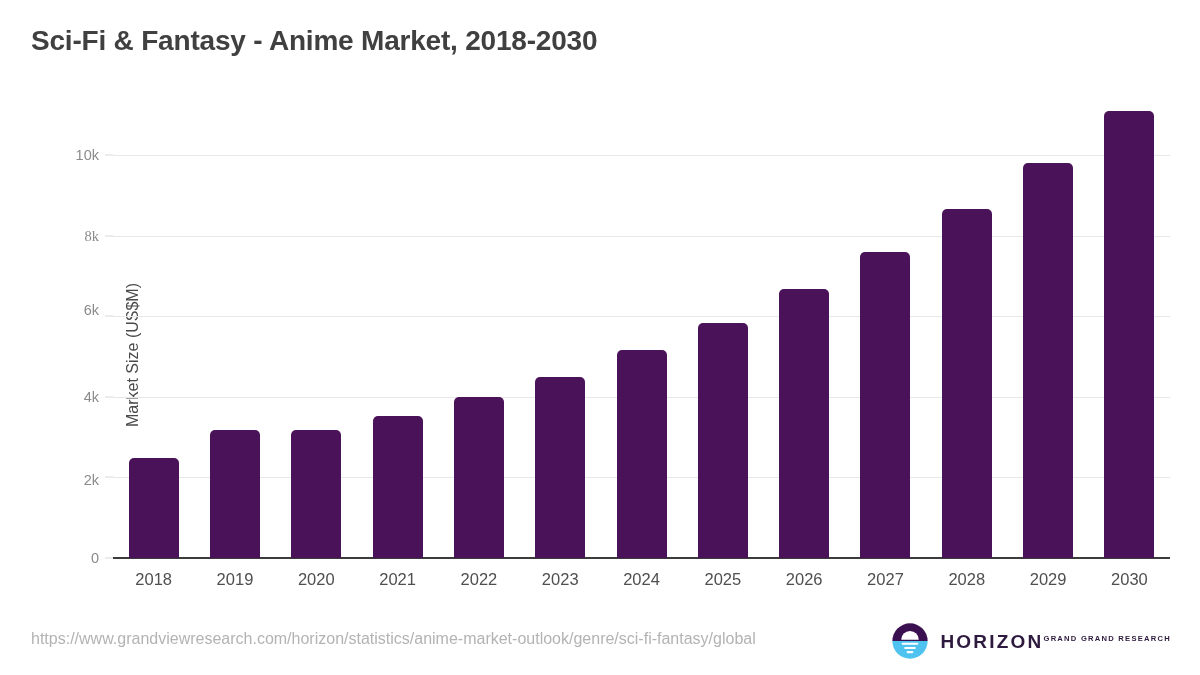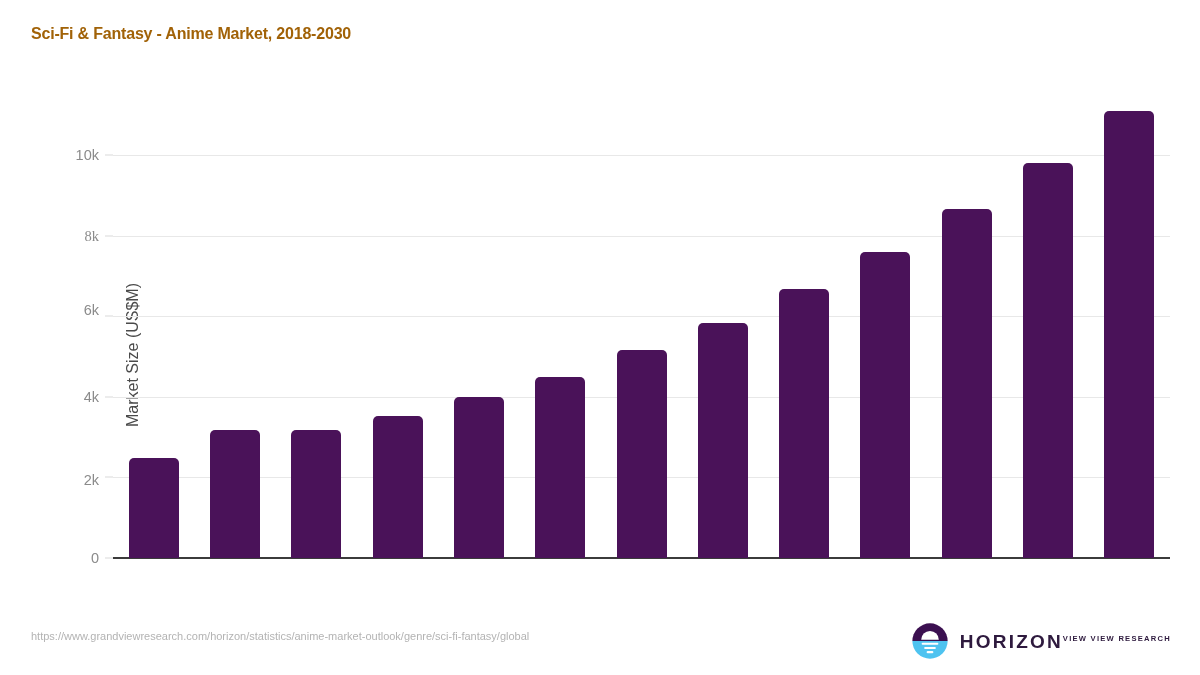--- a/index.html
+++ b/index.html
@@ -19,23 +19,23 @@
     background: #ffffff;
     overflow: hidden;
     box-sizing: border-box;
   }
 
   
   #chart-title {
     position: absolute;
     left: 31px;
     top: 25px;
-    font-size: 16px;
+    font-size: 28px;
     font-weight: bold;
-    color: #a16207;
+    color: #404040;
     letter-spacing: -0.2px;
     white-space: nowrap;
   }
 
   
   #plot {
     position: absolute;
     left: 113px;
     top: 118px;           
     width: 1057px;
@@ -149,21 +149,21 @@
     position: absolute;
     left: 0;
     top: 614px;
     width: 1200px;
     height: 61px;
   }
   #source-url {
     position: absolute;
     left: 31px;
     top: 16px;
-    font-size: 11px;
+    font-size: 16px;
     color: #b3b3b3;
     white-space: nowrap;
   }
   #logo {
     position: absolute;
     right: 29px;
     top: 6px;
     display: flex;
     align-items: center;
     gap: 9px;
@@ -261,20 +261,35 @@
         <div class="bar" title="2028: 8650" style="height: 348.595px; background: rgb(74, 18, 89);"></div>
       </div>
       <div class="bar-slot">
         <div class="bar" title="2029: 9800" style="height: 394.94px; background: rgb(74, 18, 89);"></div>
       </div>
       <div class="bar-slot">
         <div class="bar" title="2030: 11100" style="height: 447.33px; background: rgb(74, 18, 89);"></div>
       </div>
     </div>
 
+  <div id="x-ticks">
+      <div class="xtick">2018</div>
+      <div class="xtick">2019</div>
+      <div class="xtick">2020</div>
+      <div class="xtick">2021</div>
+      <div class="xtick">2022</div>
+      <div class="xtick">2023</div>
+      <div class="xtick">2024</div>
+      <div class="xtick">2025</div>
+      <div class="xtick">2026</div>
+      <div class="xtick">2027</div>
+      <div class="xtick">2028</div>
+      <div class="xtick">2029</div>
+      <div class="xtick">2030</div>
+    </div>
 
   <div id="footer">
     <div id="source-url">https://www.grandviewresearch.com/horizon/statistics/anime-market-outlook/genre/sci-fi-fantasy/global</div>
     <div id="logo">
       <svg id="logo-mark" viewBox="0 0 100 100">
         <defs>
           <clipPath id="circ">
               <circle cx="50" cy="50" r="42"></circle>
             </clipPath>
         </defs>
@@ -282,18 +297,18 @@
           <rect x="0" y="0" width="100" height="50" fill="#3b1050"></rect>
           <rect x="0" y="50" width="100" height="50" fill="#4ec3f0"></rect>
           <path d="M50 26 A 21 21 0 0 1 71 47 L 29 47 A 21 21 0 0 1 50 26 Z" fill="#ffffff"></path>
           <rect x="30" y="54" width="40" height="5" rx="2.5" fill="#ffffff"></rect>
           <rect x="36" y="64" width="28" height="5" rx="2.5" fill="#ffffff"></rect>
           <rect x="42" y="74" width="16" height="5" rx="2.5" fill="#ffffff"></rect>
         </g>
       </svg>
       <div id="logo-text">
         <div id="logo-title">HORIZON</div>
-        <div id="logo-sub">VIEW VIEW RESEARCH</div>
+        <div id="logo-sub">GRAND GRAND RESEARCH</div>
       </div>
     </div>
   </div>
 
 </div>
 
 </body></html>

